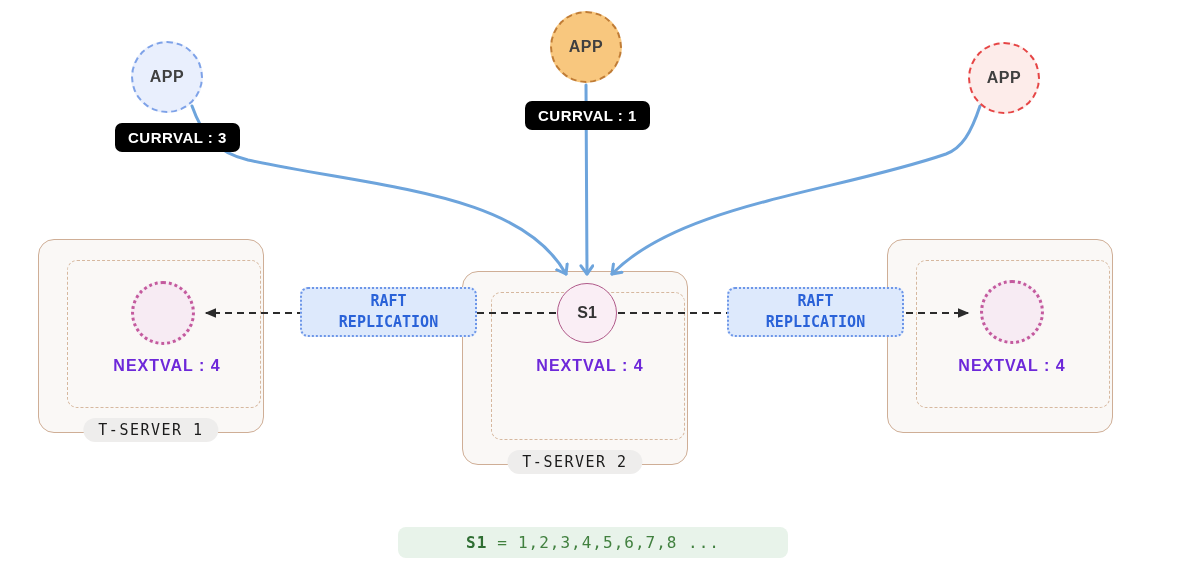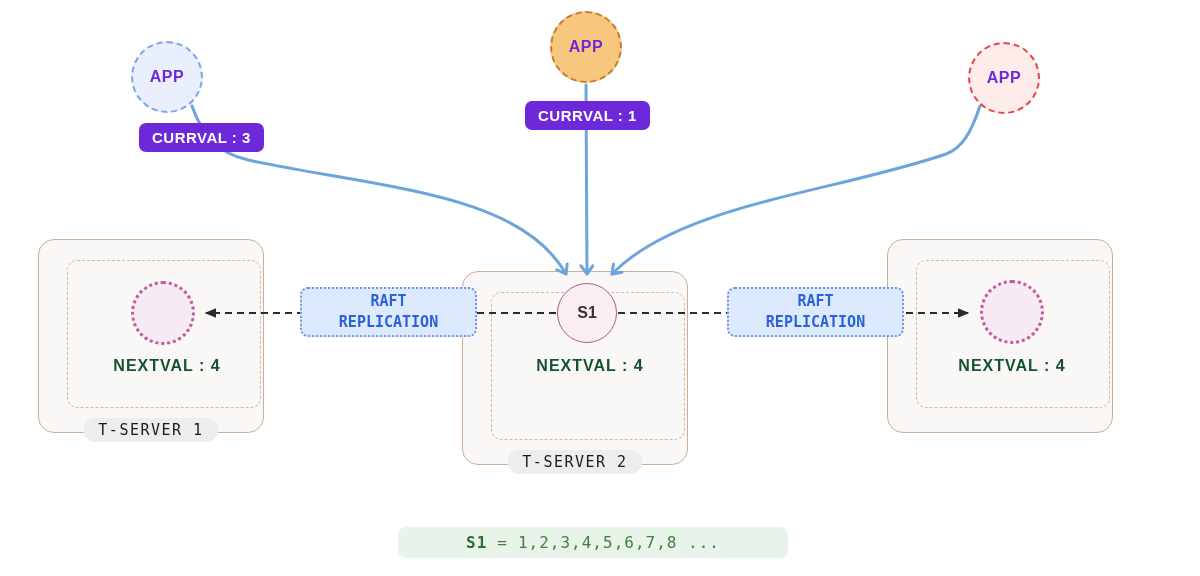--- a/index.html
+++ b/index.html
@@ -21,33 +21,33 @@
   .blue-line { stroke:#6da4dc; stroke-width:3; fill:none; stroke-linecap:round; }
   .dash-line { stroke:#2b2b2b; stroke-width:2; fill:none; stroke-dasharray:7 5; }
 
   
   .app-circle {
     position:absolute;
     width:72px; height:72px;
     border-radius:50%;
     border:2px dashed;
     display:flex; align-items:center; justify-content:center;
-    font-weight:bold; font-size:16px; color:#6d28d9;
+    font-weight:bold; font-size:16px; color:#404040;
     letter-spacing:0.5px;
     z-index:3;
     box-sizing:border-box;
   }
   .app-blue   { background:#e9effd; border-color:#7ea2e8; }
   .app-orange { background:#f8c77e; border-color:#c07c35; }
   .app-red    { background:#fdecea; border-color:#e64545; }
 
   
   .badge {
     position:absolute;
-    background:#6d28d9;
+    background:#000000;
     color:#ffffff;
     font-weight:bold;
     font-size:15px;
     letter-spacing:0.5px;
     padding:6px 13px;
     border-radius:7px;
     z-index:4;
     white-space:nowrap;
   }
 
@@ -80,21 +80,21 @@
     font-size:15px;
     color:#1b1b1b;
     letter-spacing:1.5px;
     white-space:nowrap;
   }
   .nextval {
     position:absolute;
     top:357px;
     width:160px;
     text-align:center;
-    color:#14532d;
+    color:#6d28d9;
     font-weight:bold;
     font-size:16px;
     letter-spacing:1px;
     z-index:3;
     white-space:nowrap;
   }
 
   
   .dotted-circle {
     position:absolute;
@@ -178,21 +178,21 @@
   <div class="app-circle app-blue" style="left:131px; top:41px;">
     <span>APP</span>
   </div>
   <div class="app-circle app-orange" style="left:550px; top:11px;">
     <span>APP</span>
   </div>
   <div class="app-circle app-red" style="left:968px; top:42px;">
     <span>APP</span>
   </div>
 
-  <div class="badge" style="left:115px; top:123px;margin-left:24px;">CURRVAL : 3</div>
+  <div class="badge" style="left:115px; top:123px;">CURRVAL : 3</div>
   <div class="badge" style="left:525px; top:101px;">CURRVAL : 1</div>
 
   <div class="server-box" style="left:38px; top:239px;">
     <div class="inner-box"></div>
     <div class="server-pill">T-SERVER 1</div>
   </div>
   <div class="dotted-circle" style="left:131px; top:281px;"></div>
   <div class="nextval" style="left:87px;">NEXTVAL : 4</div>
 
   <div class="server-box" style="left:462px; top:239px;margin-top:32px;">

